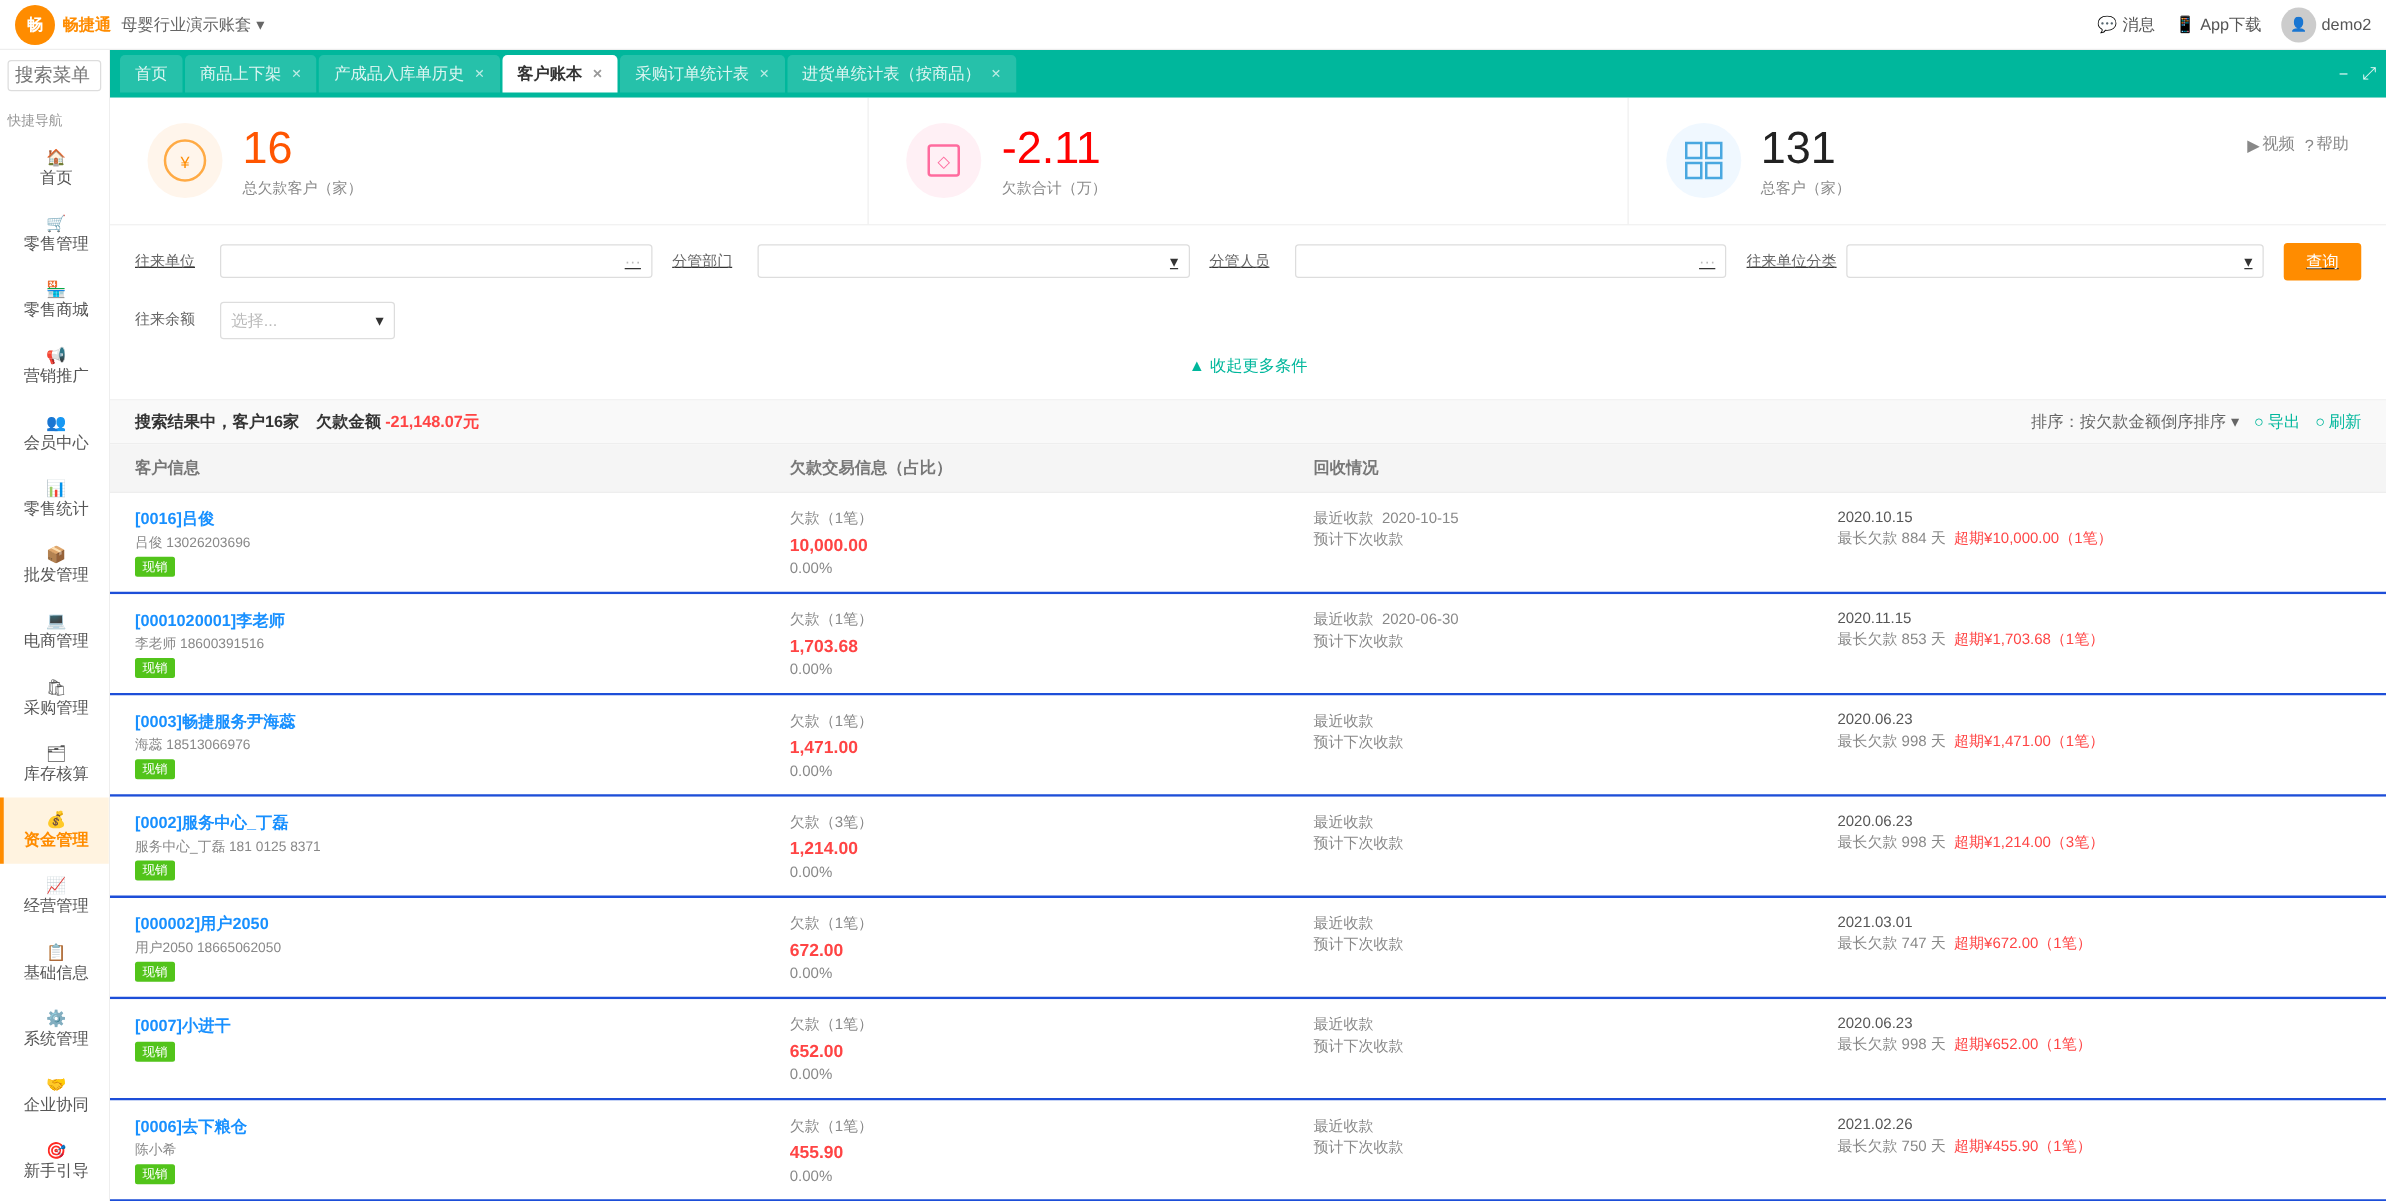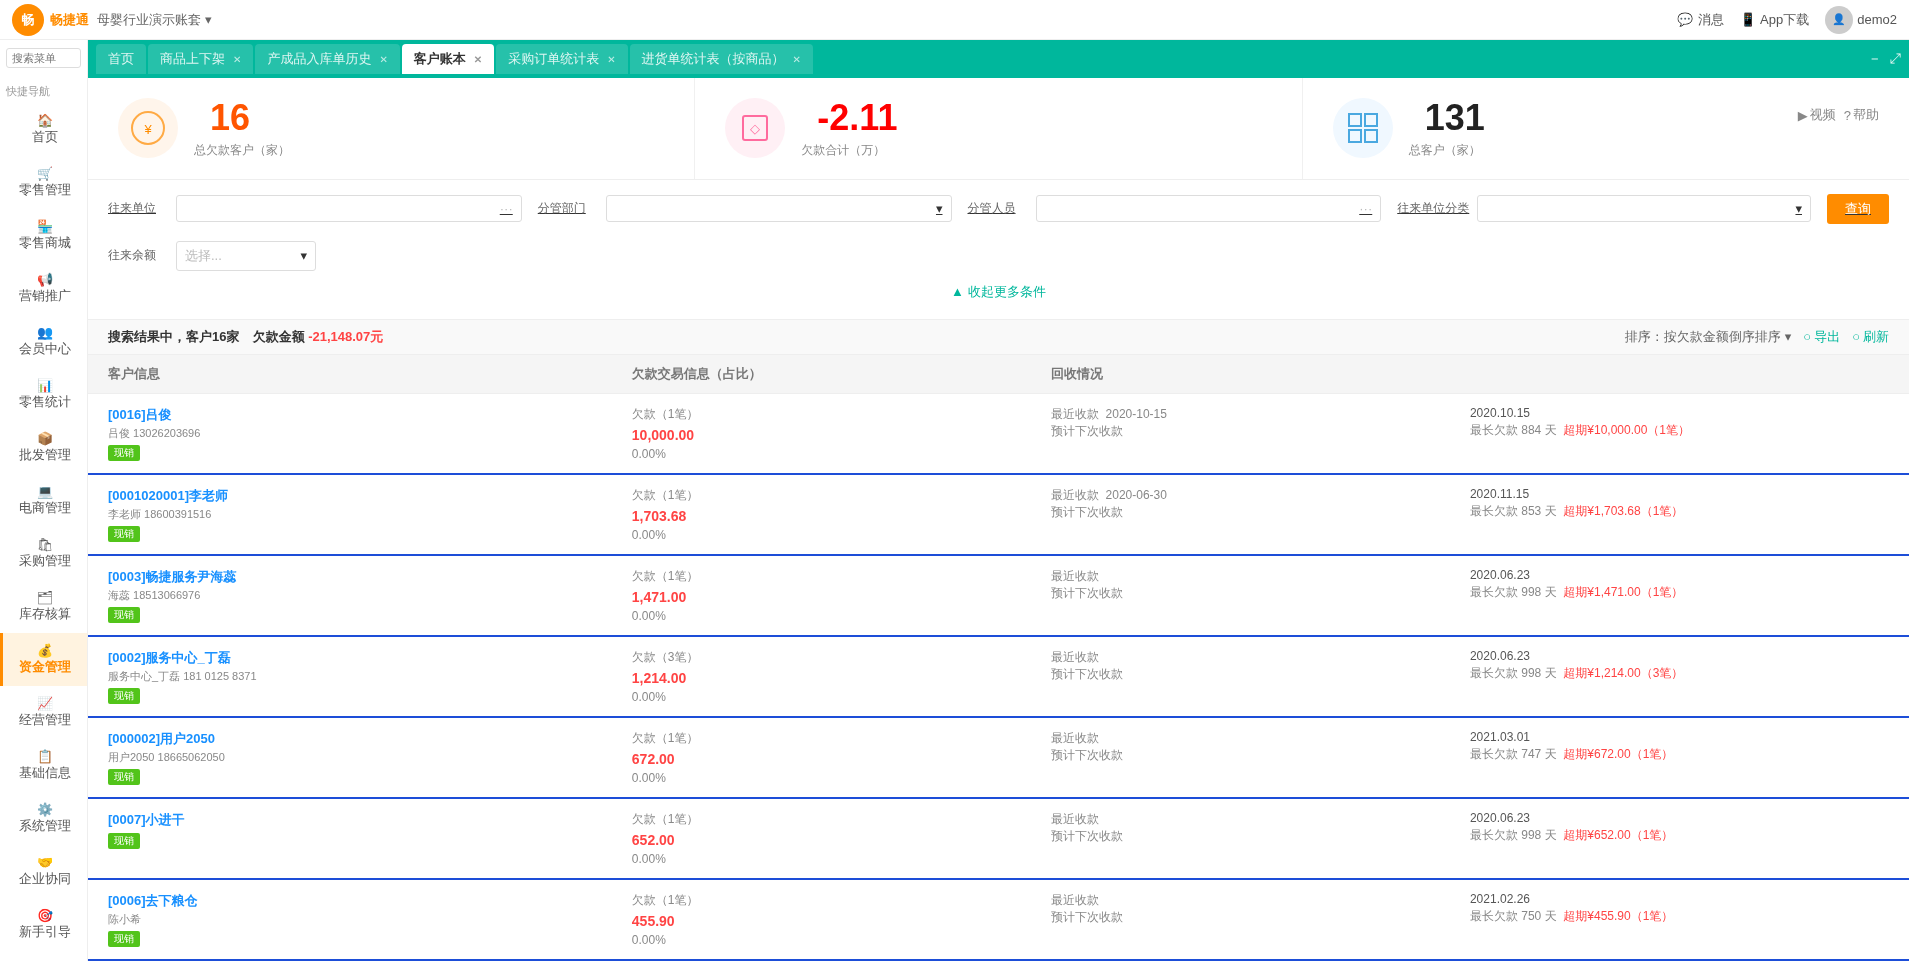--- a/index.html
+++ b/index.html
@@ -17,21 +17,21 @@
     .top-right-item { display: flex; align-items: center; gap: 4px; color: #555; font-size: 12px; cursor: pointer; }
     .avatar { width: 28px; height: 28px; border-radius: 50%; background: #ccc; display: flex; align-items: center; justify-content: center; font-size: 11px; overflow: hidden; }
 
     .main-container { display: flex; flex: 1; overflow: hidden; }
 
     
     .sidebar { width: 88px; background: #fff; display: flex; flex-direction: column; border-right: 1px solid #eee; overflow-y: auto; }
     .sidebar-item { padding: 10px 4px; text-align: center; cursor: pointer; color: #555; font-size: 12px; border-left: 3px solid transparent; }
     .sidebar-item.active { background: #fff3e0; color: #ff8c00; border-left-color: #ff8c00; font-weight: bold; }
     .search-menu { padding: 8px 6px; }
-    .search-menu input { width: 100%; border: 1px solid #ddd; border-radius: 3px; padding: 3px 5px; font-size: 11px; }
+    .search-menu input { width: 100%; border: 1px solid #ddd; border-radius: 3px; padding: 3px 5px; font-size: 15px; }
     .quick-nav { padding: 8px 6px 4px; color: #999; font-size: 11px; }
 
     
     .tab-bar { background: #00b79c; display: flex; align-items: center; padding: 0 8px; height: 38px; gap: 2px; }
     .tab-item { display: flex; align-items: center; gap: 4px; padding: 6px 12px; border-radius: 4px 4px 0 0; cursor: pointer; font-size: 12px; color: rgba(255,255,255,0.85); background: rgba(255,255,255,0.15); }
     .tab-item.active { background: #fff; color: #333; font-weight: bold; }
     .tab-item .tab-close { font-size: 10px; color: rgba(255,255,255,0.7); cursor: pointer; margin-left: 4px; }
     .tab-item.active .tab-close { color: #999; }
     .tab-bar-right { margin-left: auto; display: flex; gap: 8px; }
     .tab-bar-btn { color: rgba(255,255,255,0.9); cursor: pointer; font-size: 14px; }
@@ -41,21 +41,21 @@
 
     
     .stats-row { display: flex; background: #fff; border-bottom: 1px solid #eee; }
     .stat-card { flex: 1; padding: 20px 30px; display: flex; align-items: center; gap: 16px; border-right: 1px solid #f0f0f0; }
     .stat-card:last-child { border-right: none; }
     .stat-icon { width: 60px; height: 60px; border-radius: 50%; display: flex; align-items: center; justify-content: center; font-size: 28px; flex-shrink: 0; }
     .stat-icon.orange { background: #fff5eb; color: #ff8c00; }
     .stat-icon.pink { background: #fff0f5; color: #ff6b9e; }
     .stat-icon.blue { background: #f0f8ff; color: #4aa8e0; }
     .stat-info { display: flex; flex-direction: column; }
-    .stat-number { font-size: 36px; font-weight: bold; line-height: 1.1; margin-left: 16px; }
+    .stat-number { font-size: 36px; font-weight: normal; line-height: 1.1; }
     .stat-number.orange { color: #ff5500; }
     .stat-number.red { color: #ff0000; }
     .stat-number.black { color: #222; }
     .stat-label { font-size: 12px; color: #888; margin-top: 4px; }
     .stat-card-actions { margin-left: auto; display: flex; gap: 8px; font-size: 12px; color: #888; align-self: flex-start; padding-top: 8px; }
 
     
     .filter-area { background: #fff; padding: 14px 20px; border-bottom: 1px solid #eee; }
     .filter-row { display: flex; align-items: center; gap: 16px; margin-bottom: 10px; text-decoration: underline; }
     .filter-item { display: flex; align-items: center; gap: 8px; flex: 1; }

